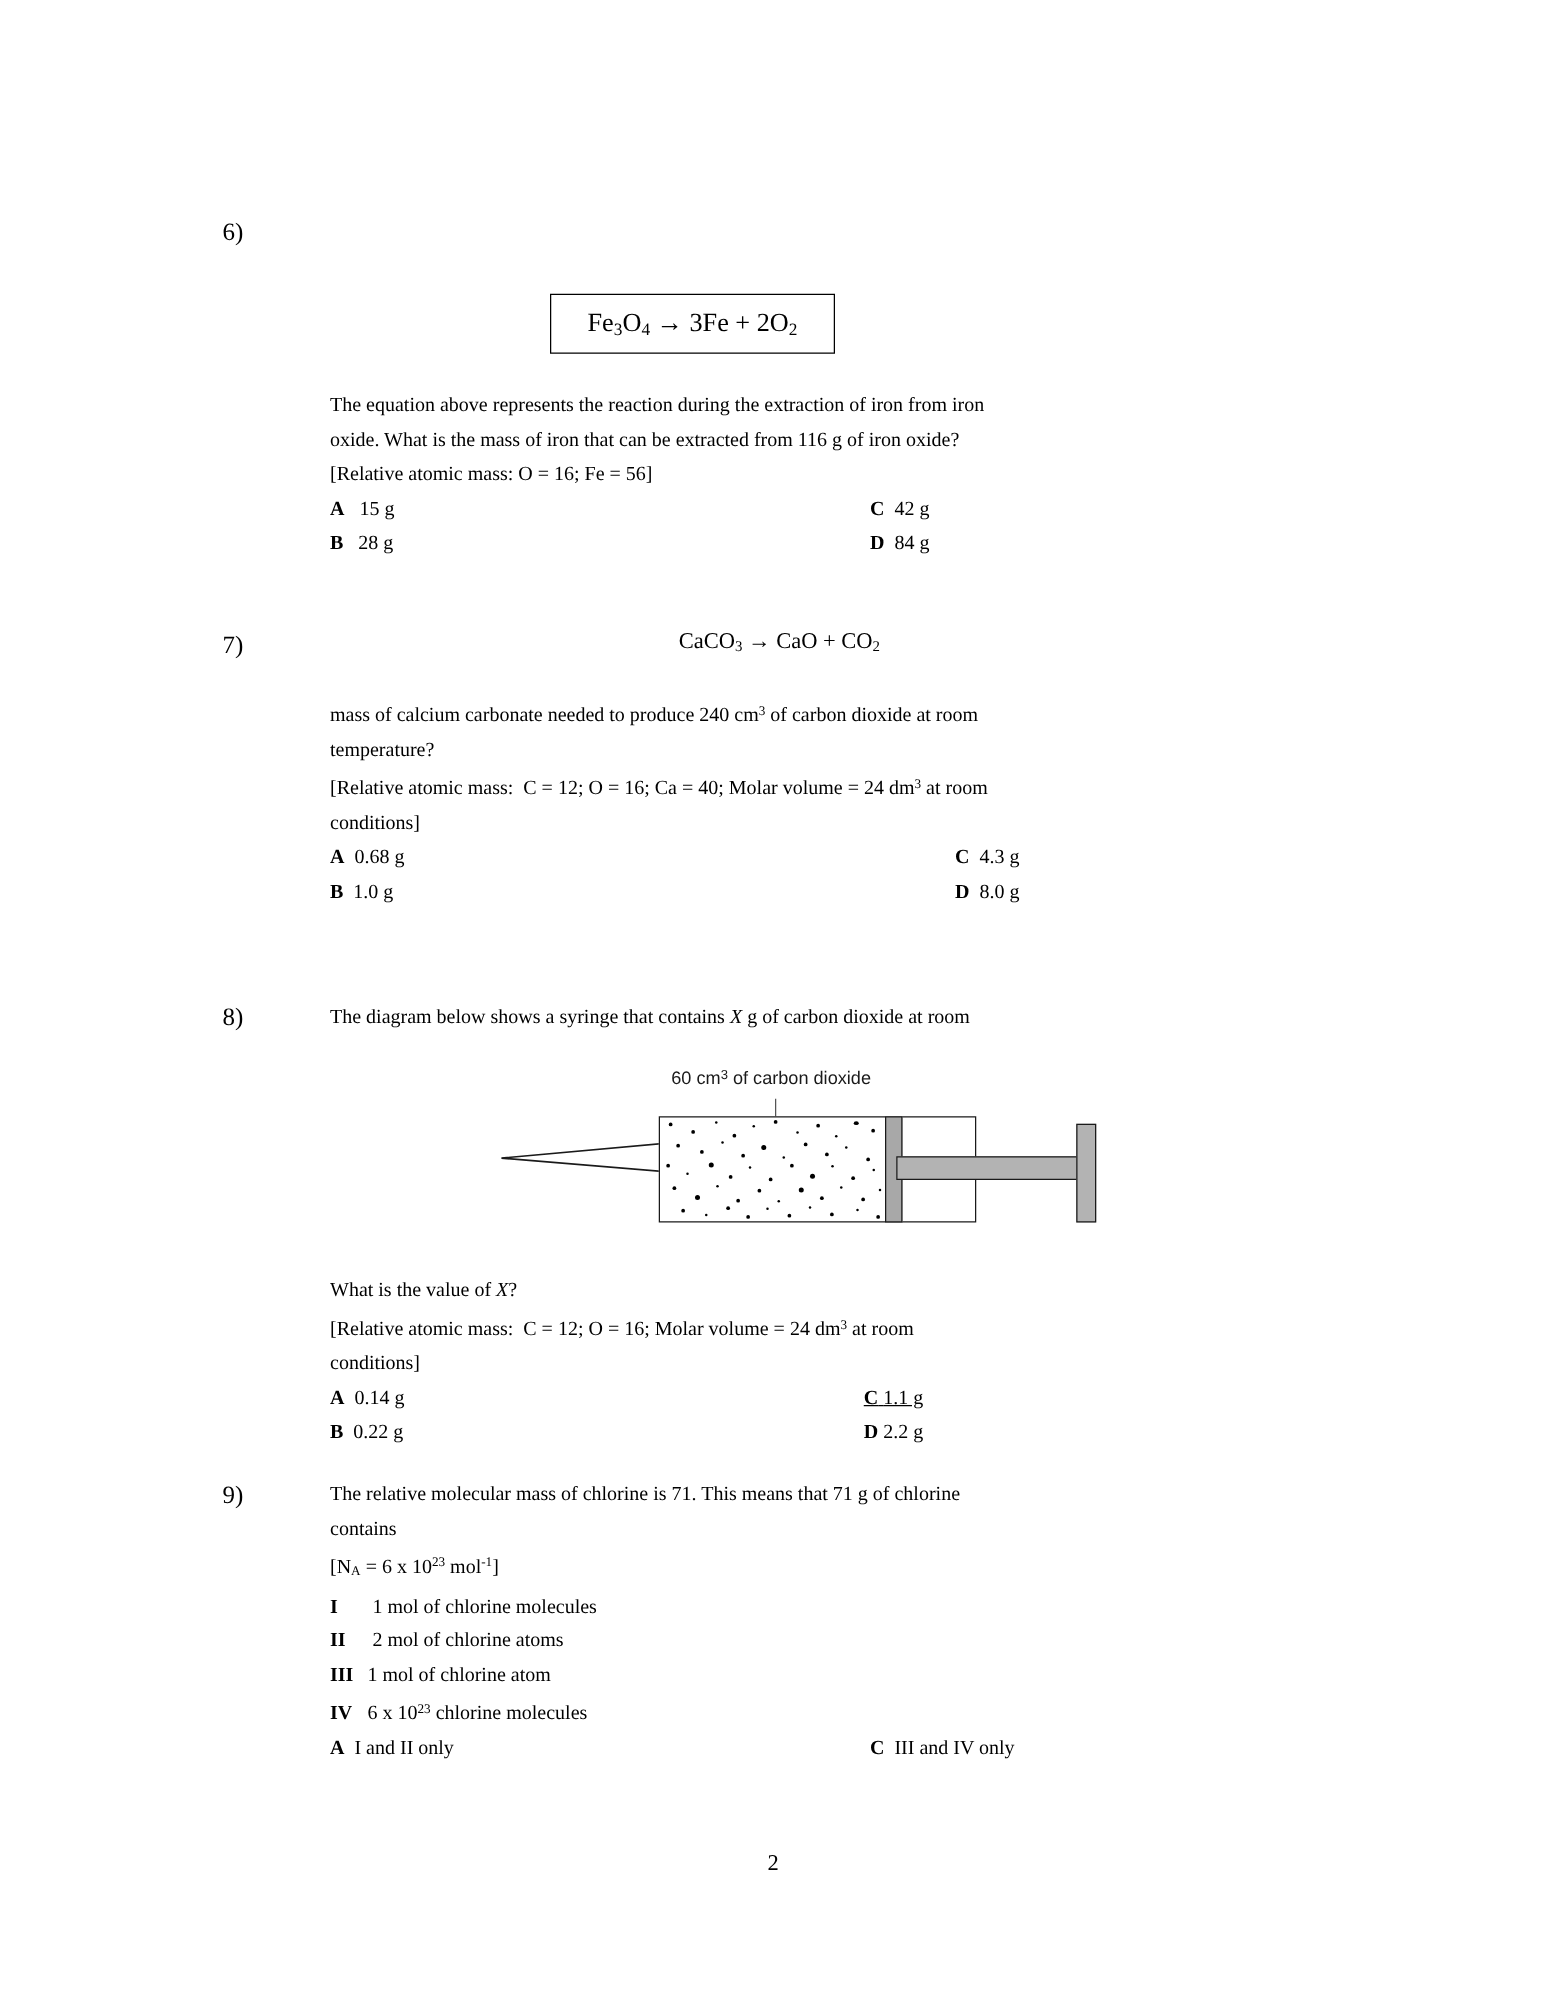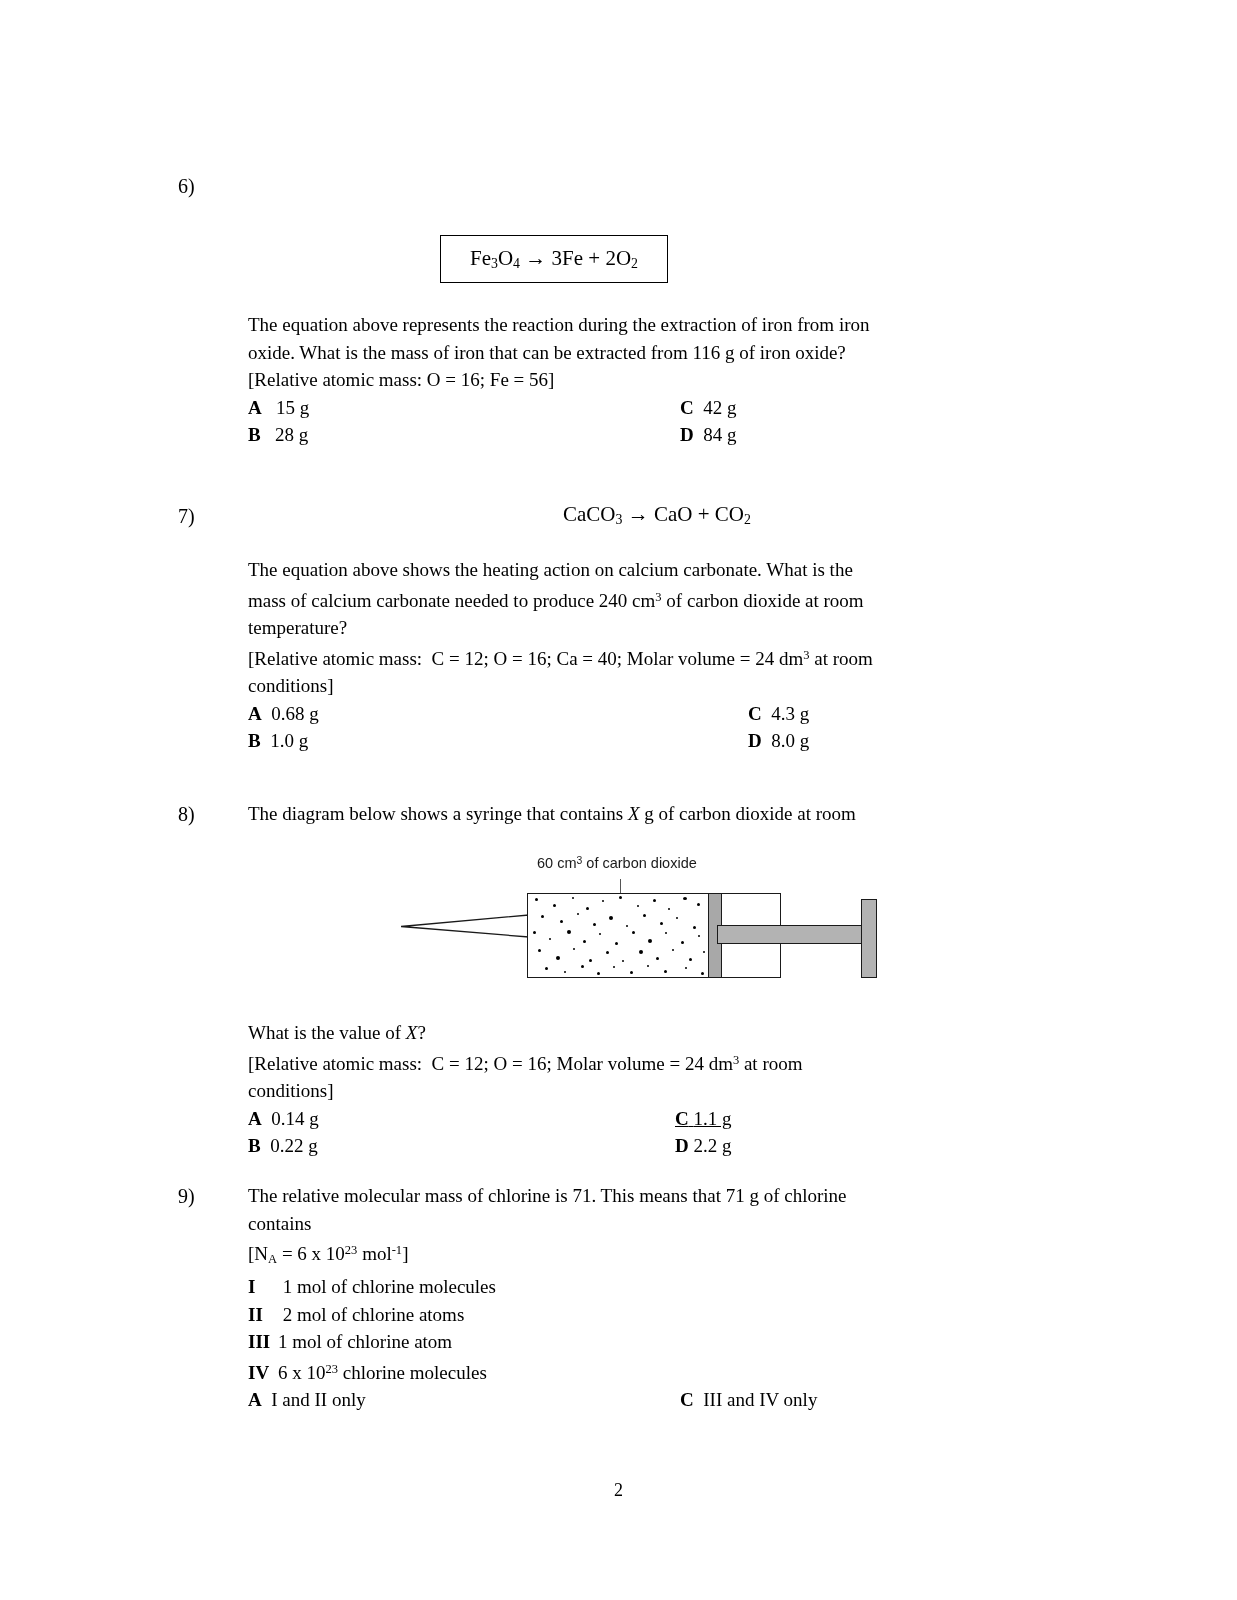--- a/index.html
+++ b/index.html
@@ -18,43 +18,42 @@
     background: #ffffff;
     overflow: hidden;
   }
   .qnum {
     position: absolute;
     font-size: 20px;
     line-height: 1;
   }
   .body-col {
     position: absolute;
-    left: 248px;
+    left: 264px;
     width: 790px;
-    font-size: 19px;
+    font-size: 16px;
     line-height: 27.5px;
     text-align: left;
   }
   .para {
     margin: 0;
   }
   .eqbox {
     position: absolute;
     border: 1.6px solid #000;
     box-sizing: border-box;
     display: flex;
     align-items: center;
     justify-content: center;
     font-size: 21px;
   }
   .eq-inline {
     position: absolute;
-    font-size: 21px;
+    font-size: 18px;
     white-space: nowrap;
-    margin-left: 20px;
   }
   .opt-row {
     position: relative;
     height: 27.5px;
   }
   .opt-left {
     position: absolute;
     left: 0;
     white-space: nowrap;
   }
@@ -194,21 +193,20 @@
     </div>
   </div>
 
   <div class="qnum" style="left:178px; top:506px;">7)</div>
 
   <div class="eq-inline" style="left:543px; top:502px;">
     CaCO<sub>3</sub> → CaO + CO<sub>2</sub>
   </div>
 
   <div class="body-col" style="top:556px;">
-    <p class="para">The equation above shows the heating action on calcium carbonate.  What is the</p>
     <p class="para">mass of calcium carbonate needed to produce 240 cm<sup>3</sup> of carbon dioxide at room</p>
     <p class="para">temperature?</p>
     <p class="para">[Relative atomic mass:&nbsp; C = 12; O = 16; Ca = 40; Molar volume = 24 dm<sup>3</sup> at room</p>
     <p class="para">conditions]</p>
 
     <div class="opt-row">
       <span class="opt-left"><span class="lbl">A</span>&nbsp; <span>0.68 g</span></span>
       <span class="opt-right" style="left:500px;"><span class="lbl">C</span>&nbsp; <span>4.3 g</span></span>
     </div>
     <div class="opt-row">

